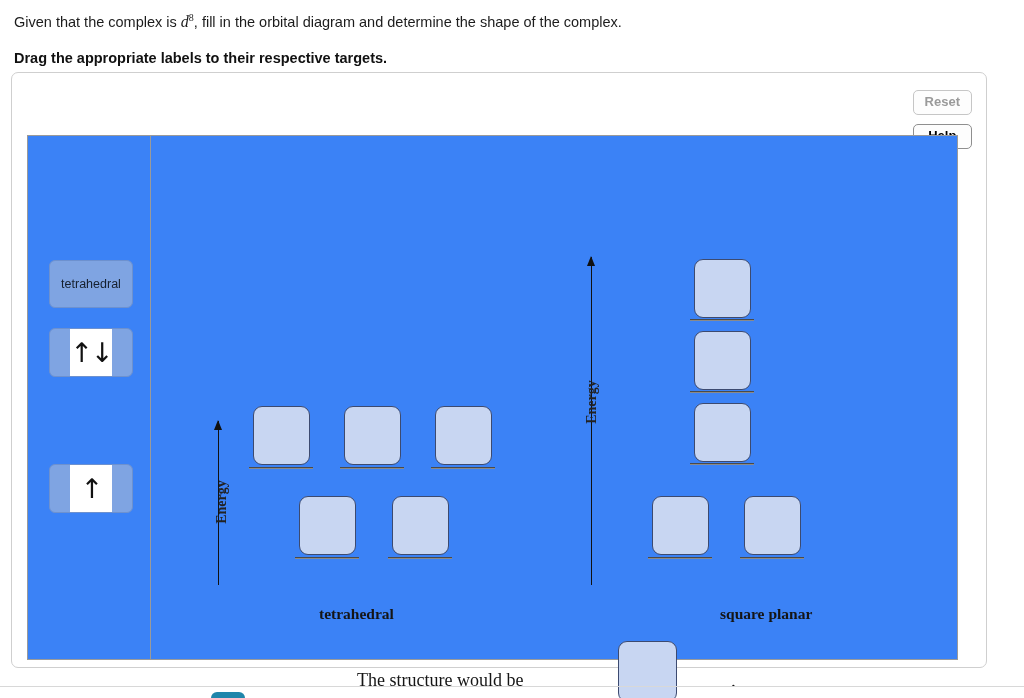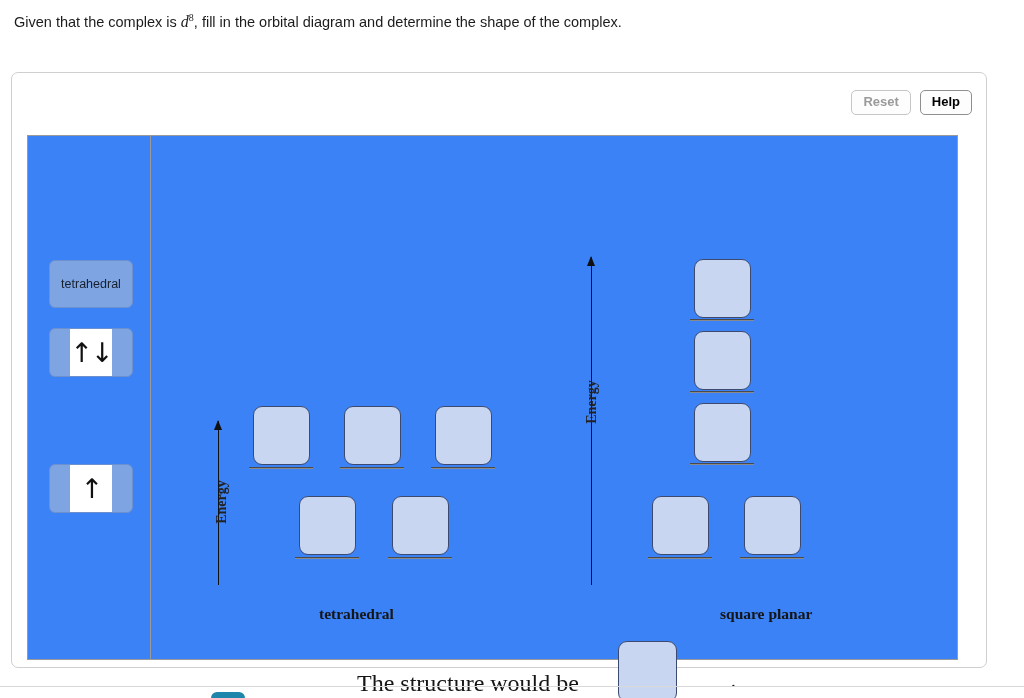--- a/index.html
+++ b/index.html
@@ -39,20 +39,21 @@
     background:#fff;
     box-sizing:border-box;
   }
 
   
   #panel-toolbar{
     position:absolute;
     right:14px; top:17px;
     display:flex;
     gap:9px;
+    flex-direction:column;
   }
   .tool-btn{
     font-family:"Liberation Sans", sans-serif;
     font-size:13px;
     font-weight:bold;
     padding:4px 11px 5px 11px;
     border:1px solid #b9b9b9;
     border-radius:5px;
     background:#fdfdfd;
     line-height:14px;
@@ -179,21 +180,21 @@
     font-size:15.5px;
     color:#151515;
     white-space:nowrap;
   }
 
   
   #structure-sentence{
     position:absolute;
     left:345px; top:597px;
     font-family:"Liberation Serif", serif;
-    font-size:24px;
+    font-size:18px;
     color:#151515;
     white-space:nowrap;
   }
   #structure-drop{
     position:absolute;
     left:606px; top:568px;
     width:59px; height:61px;
     background:#c8d6f2;
     border:1.5px solid #3c4a70;
     border-radius:9px;
@@ -221,20 +222,21 @@
     left:0; top:686px;
     width:1024px; height:1px;
     background:#d8d8d8;
   }
 </style>
 </head>
 <body>
 
 <div id="prompt-area">
   <p class="prompt-line"><span>Given that the complex is </span><span class="italic-var">d</span><sup>8</sup><span>, fill in the orbital diagram and determine the shape of the complex.</span></p>
+  <p class="instruction-line">Drag the appropriate labels to their respective targets.</p>
 </div>
 
 <div id="exercise-panel">
 
   <div id="panel-toolbar">
     <button class="tool-btn disabled">Reset</button>
     <button class="tool-btn enabled">Help</button>
   </div>
 
   <div id="workspace">

